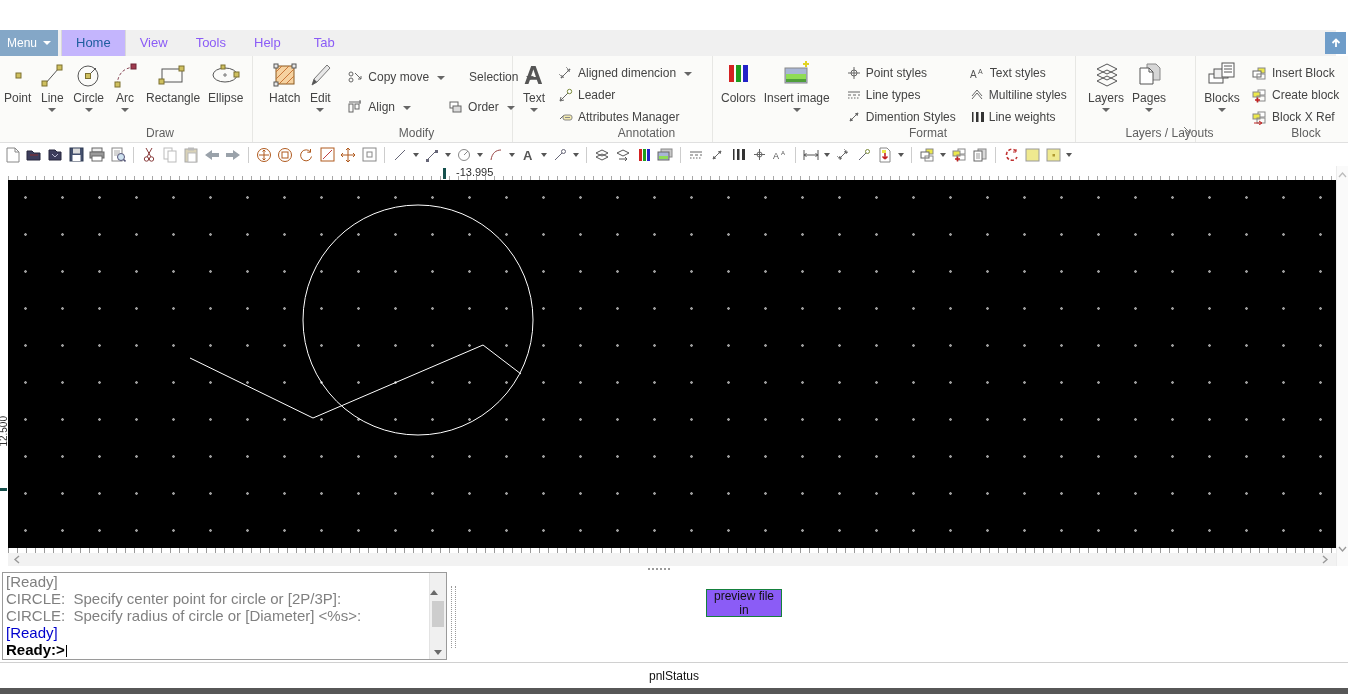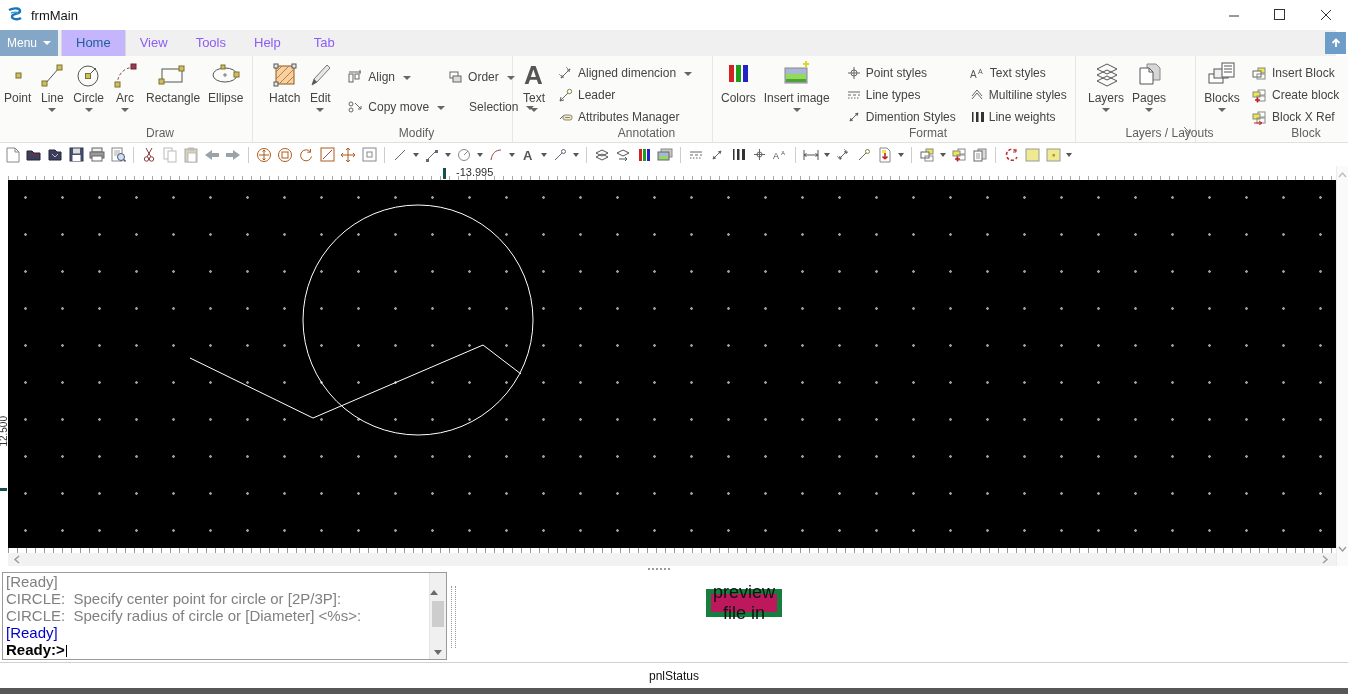--- a/index.html
+++ b/index.html
@@ -57,57 +57,32 @@
   .bottompane{position:absolute;left:0;top:572px;width:1348px;height:90px;background:#fff;}
   .console{position:absolute;left:2px;top:0;width:445px;height:88px;background:#fff;border:1px solid #9a9a9a;box-sizing:border-box;}
   .cline{font-size:15px;line-height:17px;padding-left:3px;white-space:pre;}
   .caret{display:inline-block;width:1px;height:12px;background:#000;vertical-align:-2px;margin-left:1px;}
   .cscroll{position:absolute;right:0;top:0;width:17px;height:86px;background:#f0f0f0;border-left:1px solid #e3e3e3;box-sizing:border-box;}
   .ctri{width:0;height:0;border-left:4px solid transparent;border-right:4px solid transparent;margin:4px auto;}
   .ctri.up{border-bottom:5px solid #6a6a6a;}
   .ctri.down{border-top:5px solid #6a6a6a;position:absolute;bottom:0;left:4px;}
   .cthumb{position:absolute;left:2px;top:28px;width:12px;height:26px;background:#cdcdcd;}
   .vhandle{position:absolute;left:451px;top:14px;height:62px;width:3px;border-left:1px dotted #999;border-right:1px dotted #999;}
-  .previewbtn{position:absolute;left:706px;top:17px;width:76px;height:28px;background:#be185d;border:5px solid #15803d;
-    font-size:18px;color:#111;display:flex;align-items:center;justify-content:center;box-sizing:border-box;}
+  .previewbtn{position:absolute;left:706px;top:17px;width:76px;height:28px;background:#8b5cf6;border:1px solid #15803d;
+    font-size:12px;color:#111;display:flex;align-items:center;justify-content:center;box-sizing:border-box;}
   
   .statusbar{position:absolute;left:0;top:662px;width:1348px;height:26px;background:#fff;border-top:1px solid #d0d0d0;
     display:flex;align-items:center;justify-content:center;font-size:12px;color:#111;box-sizing:border-box;}
   .bottomedge{position:absolute;left:0;top:688px;width:1348px;height:6px;background:#575757;}
 </style>
 </head>
 <body>
 
 <div class="win">
 
-  <div class="titlebar">
-    <span style="margin-left:6px;display:flex">
-      <svg width="18" height="18" viewBox="0 0 18 18">
-          <path d="M3 4 C9 1 15 2.5 14 5.5 C13 8.5 6 7.5 6 10.5 C6 13.5 12 14 15 12" stroke="#1b75bb" fill="none" stroke-width="2.4"></path>
-          <path d="M5 7 C9 5.5 12 6 11.5 8" stroke="#2b9bd8" fill="none" stroke-width="1.4"></path>
-        </svg>
-    </span>
-    <span class="apptitle">frmMain</span>
-    <span class="winctrl" style="right:96px">
-        <svg width="11" height="11">
-          <line x1="0" y1="6" x2="10" y2="6" stroke="#333" stroke-width="1"></line>
-        </svg>
-      </span>
-    <span class="winctrl" style="right:50px">
-        <svg width="12" height="12">
-          <rect x="0.5" y="0.5" width="10" height="10" fill="none" stroke="#333"></rect>
-        </svg>
-      </span>
-    <span class="winctrl" style="right:4px">
-        <svg width="12" height="12">
-          <line x1="1" y1="1" x2="11" y2="11" stroke="#333"></line>
-          <line x1="11" y1="1" x2="1" y2="11" stroke="#333"></line>
-        </svg>
-      </span>
-  </div>
 
   <div class="menubar">
     <div class="menubtn">
       <span>Menu</span>
         <span class="dd"></span>
     </div>
     <div style="width:3px"></div>
     <div class="tab active">Home</div>
     <div class="tab">View</div>
     <div class="tab">Tools</div>
@@ -190,54 +165,54 @@
       </div>
       <div class="bb">
         <svg width="24" height="30">
             <path d="M4 25 L6 19 L19 5 L22 8 L9 22 Z" fill="#e8e8e8" stroke="#777"></path>
             <path d="M4 25 L6 19 L9 22 Z" fill="#555"></path>
           </svg>
         <span class="bl">Edit</span>
         <span class="dd"></span>
       </div>
       <div class="col" style="margin-left:6px">
+        <div class="row2" style="height:30px">
+          <div class="ri">
+            <svg width="16" height="16">
+                <circle cx="4" cy="5" r="2" fill="none" stroke="#666"></circle>
+                <circle cx="4" cy="11" r="2" fill="none" stroke="#666"></circle>
+                <path d="M8 4 l6 6 M14 10 l-3 0 M14 10 l0 -3" stroke="#666" fill="none"></path>
+              </svg>
+            <span>Copy move</span>
+              <span class="dd"></span>
+          </div>
+          <div class="ri" style="margin-left:14px">
+            <span>Selection</span>
+              <span class="dd"></span>
+          </div>
+        </div>
         <div class="row2" style="height:30px">
           <div class="ri">
             <svg width="16" height="16">
                 <rect x="2" y="5" width="4" height="8" fill="none" stroke="#666"></rect>
                 <rect x="8" y="5" width="4" height="5" fill="none" stroke="#666"></rect>
                 <path d="M2 3 h12 M13 1 l0 4" stroke="#666"></path>
               </svg>
             <span>Align</span>
               <span class="dd"></span>
           </div>
           <div class="ri" style="margin-left:26px">
             <svg width="16" height="16">
                 <rect x="3" y="3" width="8" height="6" fill="#fff" stroke="#666"></rect>
                 <rect x="6" y="7" width="8" height="6" fill="#dcdcdc" stroke="#666"></rect>
               </svg>
             <span>Order</span>
               <span class="dd"></span>
           </div>
         </div>
-        <div class="row2" style="height:30px">
-          <div class="ri">
-            <svg width="16" height="16">
-                <circle cx="4" cy="5" r="2" fill="none" stroke="#666"></circle>
-                <circle cx="4" cy="11" r="2" fill="none" stroke="#666"></circle>
-                <path d="M8 4 l6 6 M14 10 l-3 0 M14 10 l0 -3" stroke="#666" fill="none"></path>
-              </svg>
-            <span>Copy move</span>
-              <span class="dd"></span>
-          </div>
-          <div class="ri" style="margin-left:14px">
-            <span>Selection</span>
-              <span class="dd"></span>
-          </div>
-        </div>
       </div>
       <div class="gl">Modify</div>
     </div>
 
     <div class="group" style="width:200px">
       <div class="bb" style="margin-left:4px">
         <svg width="26" height="30">
             <text x="3" y="24" font-family="Liberation Sans, sans-serif" font-size="26" font-weight="bold" fill="#555">A</text>
           </svg>
         <span class="bl">Text</span>

